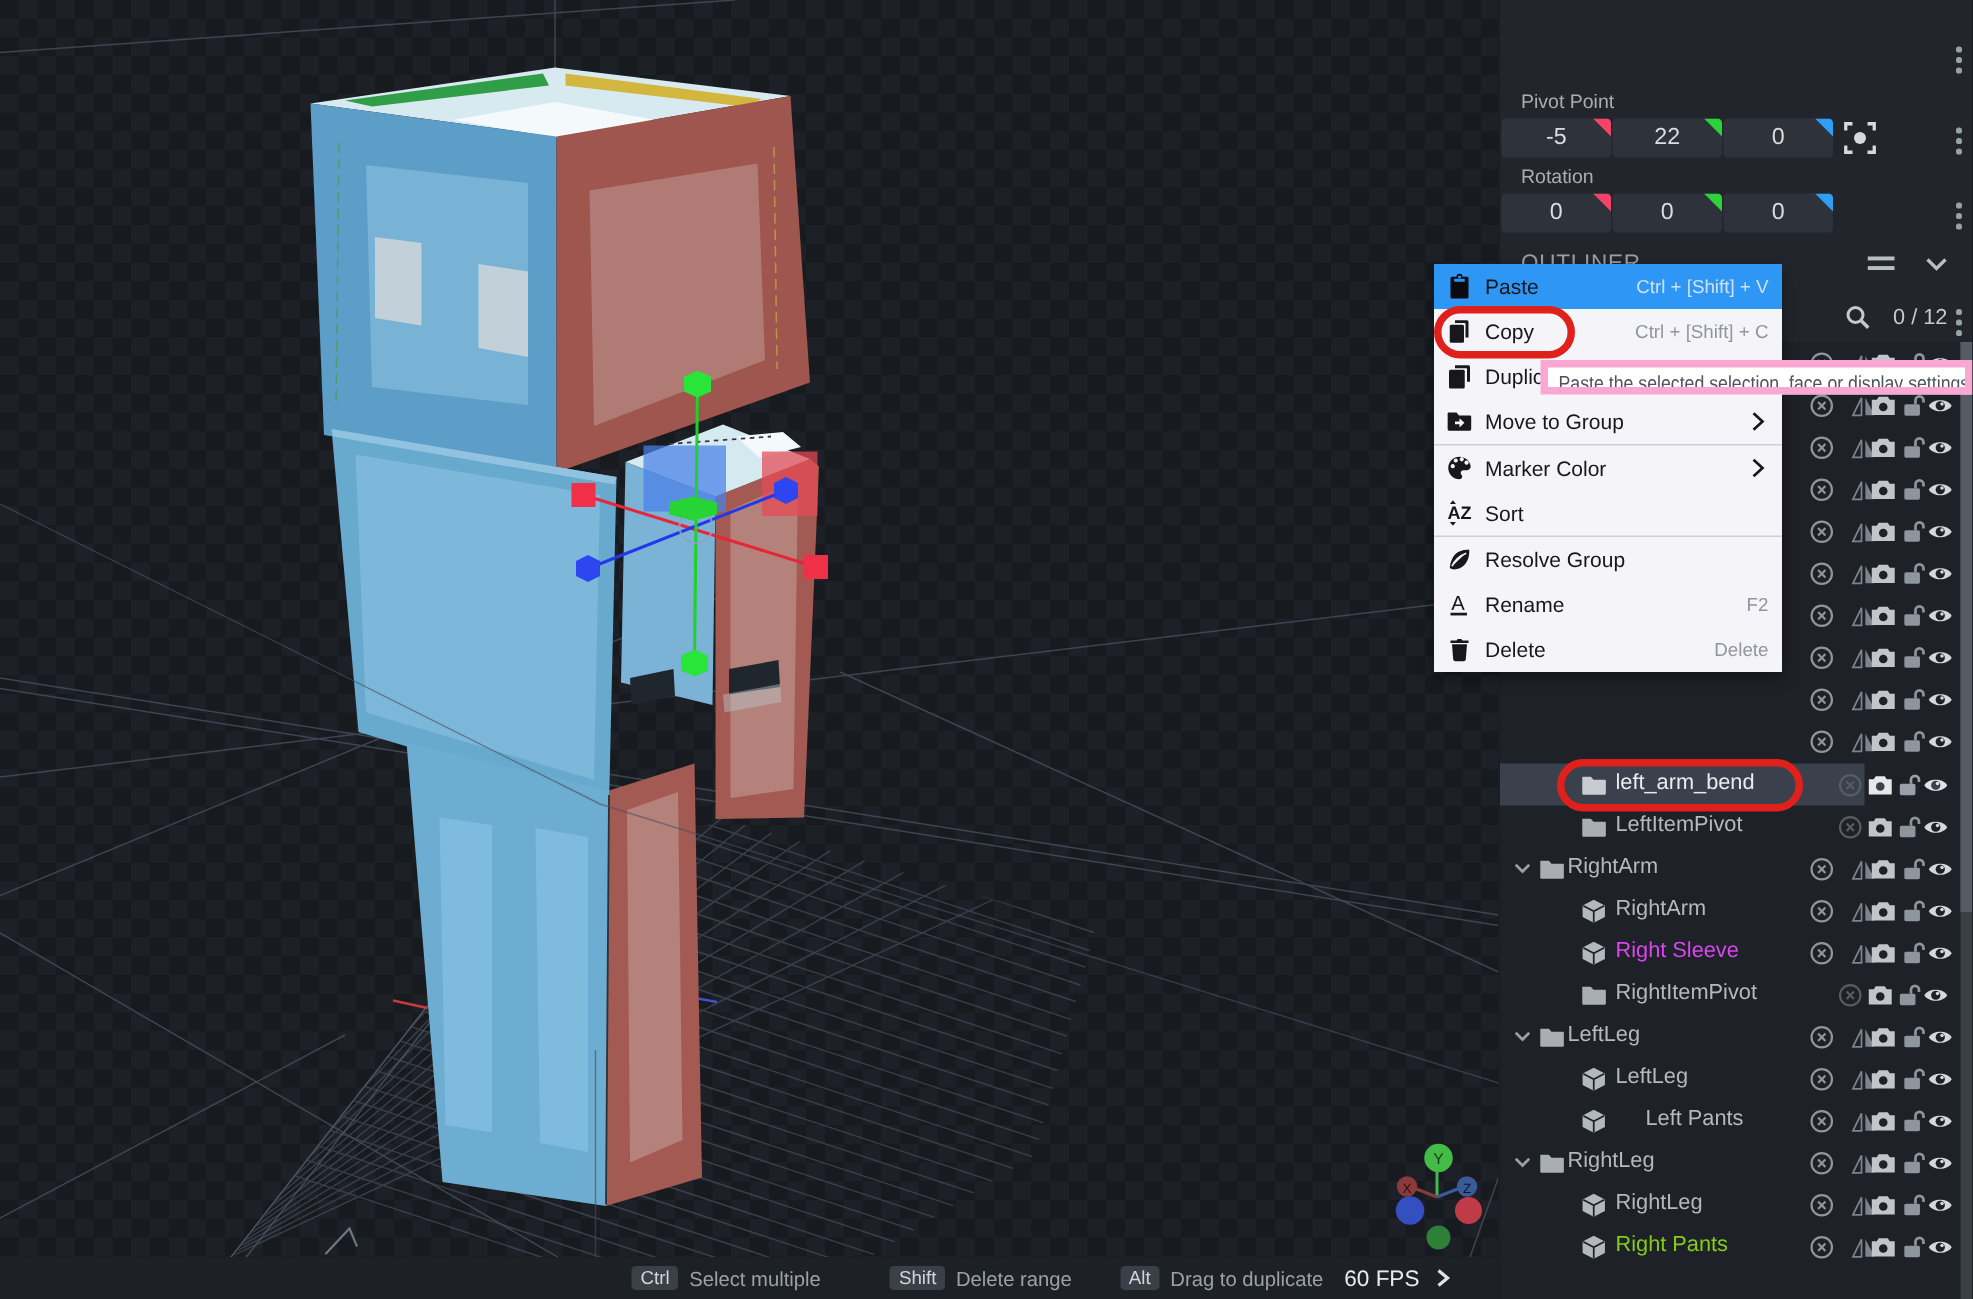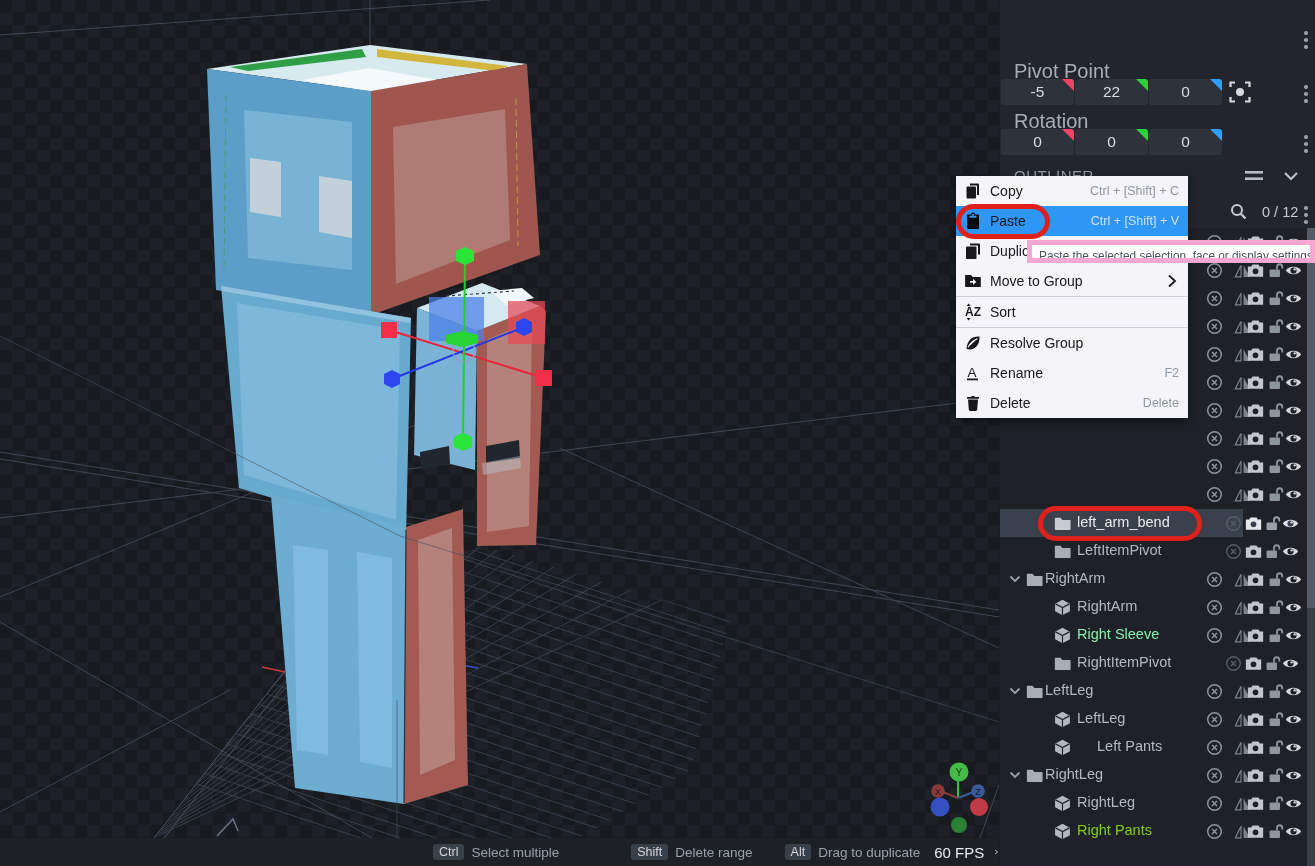--- a/index.html
+++ b/index.html
@@ -1,25 +1,25 @@
 <!DOCTYPE html>
 <html><head>
 <meta charset="utf-8">
 <style>
   html,body{margin:0;padding:0;background:#17191e;}
   *{box-sizing:border-box;font-family:"Liberation Sans",sans-serif;}
   #app{position:relative;width:1315px;height:866px;overflow:hidden;background:#17191e;}
   #viewport{position:absolute;left:0;top:0;width:999px;height:838px;
     background:repeating-conic-gradient(#1d2127 0% 25%, #171a1f 25% 50%) 0 0/25px 25px;}
   #statusbar{position:absolute;left:0;top:838px;width:999px;height:28px;background:#1d2126;
-    display:flex;align-items:center;font-size:13.5px;color:#9aa1a9;padding-left:12px;}
+    display:flex;align-items:center;font-size:13.5px;color:#9aa1a9;}
   #statusbar span{white-space:nowrap;flex:none;}
   .key{background:#3a4047;color:#d2d6db;border-radius:3px;padding:1px 6px;font-size:12.5px;margin-right:7px;}
   #sidebar{position:absolute;left:999px;top:0;width:316px;height:866px;background:#22262c;border-left:1px solid #1a1d22;}
-  .plabel{position:absolute;font-size:20px;color:#a9aeb5;}
+  .plabel{position:absolute;font-size:13px;color:#a9aeb5;}
   .nfield{position:absolute;width:73px;height:26px;background:#2e323a;
     color:#d9dce1;font-size:15.5px;text-align:center;line-height:26px;overflow:hidden;border-radius:3px;}
   .nfield i{position:absolute;right:0;top:0;width:0;height:0;border-style:solid;border-width:0 12px 12px 0;}
   .dots3{position:absolute;width:4px;}
   .dots3 b{display:block;width:3.5px;height:3.5px;border-radius:50%;background:#9aa0a8;margin:0 0 3.5px 0;}
   
   .orow{position:absolute;left:0;width:243px;height:28px;color:#b4b9c0;font-size:14.5px;}
   .orow .lbl{position:absolute;top:5px;}
   
   #menu{position:absolute;left:956px;top:176px;width:232px;background:#f5f5f9;
@@ -223,21 +223,21 @@
       <circle cx="959" cy="825" r="8" fill="#2e8036"></circle>
       <text x="959" y="776" font-size="10.5" fill="#1c3a1e" text-anchor="middle" font-family="Liberation Sans">Y</text>
       <text x="938" y="795" font-size="9" fill="#331111" text-anchor="middle" font-family="Liberation Sans">X</text>
       <text x="978" y="795" font-size="9" fill="#0d1733" text-anchor="middle" font-family="Liberation Sans">Z</text>
     </g>
   </svg>
   </div>
   <div id="statusbar">
     <span class="key" style="margin-left:421px;">Ctrl</span>
       <span>Select multiple</span>
-    <span class="key" style="margin-left:72px;">Shift</span>
+    <span class="key" style="margin-left:46px;">Shift</span>
       <span>Delete range</span>
     <span class="key" style="margin-left:32px;">Alt</span>
       <span>Drag to duplicate</span>
     <span style="color:#e8ebee;font-size:15px;margin-left:14px;">60 FPS</span>
     <svg style="margin-left:10px;" width="12" height="14" viewBox="0 0 12 14">
         <polyline points="3,2 9,7 3,12" fill="none" stroke="#dfe3e8" stroke-width="2.2"></polyline>
       </svg>
   </div>
   <div id="sidebar">
 
@@ -544,21 +544,21 @@
             <use href="#i-lock"></use>
           </svg>
           <svg style="position:absolute;left:285px;top:6px;color:#d4d8dd;" width="17" height="17" viewBox="0 0 16 16">
             <use href="#i-eye"></use>
           </svg>
         </div>
       <div class="orow" style="top:393px;">
           <svg style="position:absolute;left:54px;top:6px;color:#b3b8bf;" width="17" height="17" viewBox="0 0 16 16">
             <use href="#i-cube"></use>
           </svg>
-          <span class="lbl" style="left:77px;color:#86efac;">Right Sleeve</span>
+          <span class="lbl" style="left:77px;color:#d946ef;">Right Sleeve</span>
           <svg style="position:absolute;left:205.5px;top:6px;color:#8f959d;" width="17" height="17" viewBox="0 0 16 16">
             <use href="#i-x"></use>
           </svg>
           <svg style="position:absolute;left:234px;top:6px;color:#7d848d;" width="17" height="17" viewBox="0 0 16 16">
             <use href="#i-flip"></use>
           </svg>
           <svg style="position:absolute;left:246.5px;top:6px;color:#c2c6cc;" width="17" height="17" viewBox="0 0 16 16">
             <use href="#i-cam"></use>
           </svg>
           <svg style="position:absolute;left:266.5px;top:6px;color:#8f959d;" width="17" height="17" viewBox="0 0 16 16">
@@ -717,38 +717,44 @@
           <svg style="position:absolute;left:285px;top:6px;color:#d4d8dd;" width="17" height="17" viewBox="0 0 16 16">
             <use href="#i-eye"></use>
           </svg>
         </div>
     </div>
 
     <div style="position:absolute;left:307px;top:228px;width:8px;height:638px;background:#3a3f46;"></div>
     <div style="position:absolute;left:307px;top:228px;width:8px;height:380px;background:#555c66;"></div>
   </div>
   <div id="menu">
+    <div class="mi sel"><svg class="ic" viewBox="0 0 18 18">
+          <path d="M4,2.5 h3 a2,2 0 0 1 4,0 h3 a1,1 0 0 1 1,1 V16 a1,1 0 0 1 -1,1 H4 a1,1 0 0 1 -1,-1 V3.5 A1,1 0 0 1 4,2.5 Z M9,1.7 a1,1 0 1 0 0.01,0 Z M5.5,3.8 h7 v2 h-7 Z" fill="#0b0b0f" fill-rule="evenodd"></path>
+        </svg>Paste<span class="sc">Ctrl + [Shift] + V</span></div>
     <div class="mi"><svg class="ic" viewBox="0 0 18 18">
           <path d="M6,1.5 h8 a1,1 0 0 1 1,1 V13 h-2 V4 a0.6,0.6 0 0 0 -0.6,-0.6 H6 Z" fill="#17171c"></path>
           <rect x="2.5" y="4.5" width="9.5" height="12" rx="1" fill="#17171c"></rect>
         </svg>Copy<span class="sc">Ctrl + [Shift] + C</span></div>
-    <div class="mi sel"><svg class="ic" viewBox="0 0 18 18">
-          <path d="M4,2.5 h3 a2,2 0 0 1 4,0 h3 a1,1 0 0 1 1,1 V16 a1,1 0 0 1 -1,1 H4 a1,1 0 0 1 -1,-1 V3.5 A1,1 0 0 1 4,2.5 Z M9,1.7 a1,1 0 1 0 0.01,0 Z M5.5,3.8 h7 v2 h-7 Z" fill="#0b0b0f" fill-rule="evenodd"></path>
-        </svg>Paste<span class="sc">Ctrl + [Shift] + V</span></div>
     <div class="mi"><svg class="ic" viewBox="0 0 18 18">
           <path d="M6,1.5 h9 a1,1 0 0 1 1,1 v10 h-2 V3.5 H6 Z" fill="#17171c"></path>
           <rect x="2" y="4.5" width="10.5" height="12.5" rx="1" fill="#17171c"></rect>
         </svg>Duplicate<span class="sc">Ctrl + D</span></div>
     <div class="mi"><svg class="ic" viewBox="0 0 18 18">
           <path d="M1.5,3 h5.5 l1.7,2 H16 a0.8,0.8 0 0 1 0.8,0.8 v8.4 a0.9,0.9 0 0 1 -0.9,0.9 H2 a0.9,0.9 0 0 1 -0.9,-0.9 V3.8 A0.8,0.8 0 0 1 1.5,3 Z M6,9 v1.8 h3 v2.2 L12.3,9.9 9,6.8 V9 Z" fill="#17171c" fill-rule="evenodd"></path>
         </svg>Move to Group
       <svg class="sub" viewBox="0 0 16 16">
           <polyline points="5,2.5 11,8 5,13.5" fill="none" stroke="#17171c" stroke-width="1.8"></polyline>
         </svg></div>
     <div class="msep"></div>
+    <div class="mi"><svg class="ic" viewBox="0 0 18 18">
+          <path d="M9,1.5 a7.5,7.5 0 1 0 0,15 c1,0 1.8,-0.8 1.8,-1.8 0,-0.5 -0.2,-0.9 -0.5,-1.2 -0.3,-0.3 -0.5,-0.7 -0.5,-1.2 0,-1 0.8,-1.8 1.8,-1.8 h2.1 c1.6,0 2.8,-1.2 2.8,-2.8 A7.5,7.5 0 0 0 9,1.5 Z M4.5,9.2 a1.4,1.4 0 1 1 0.01,0 Z M6.5,5.4 a1.4,1.4 0 1 1 0.01,0 Z M10.5,4.6 a1.4,1.4 0 1 1 0.01,0 Z M13.7,6.8 a1.4,1.4 0 1 1 0.01,0 Z" fill="#17171c" fill-rule="evenodd"></path>
+        </svg>Marker Color
+      <svg class="sub" viewBox="0 0 16 16">
+          <polyline points="5,2.5 11,8 5,13.5" fill="none" stroke="#17171c" stroke-width="1.8"></polyline>
+        </svg></div>
     <div class="mi"><svg class="ic" viewBox="0 0 18 18">
           <text x="1" y="13" font-size="12" font-family="Liberation Sans" font-weight="bold" fill="#17171c">AZ</text>
           <path d="M4.6,0.5 l2,2.5 h-4 Z M4.6,17.5 l-2,-2.5 h4 Z" fill="#17171c"></path>
         </svg>Sort</div>
     <div class="msep"></div>
     <div class="mi"><svg class="ic" viewBox="0 0 18 18">
           <path d="M15.5,2.5 C8,2 3.5,6 2.5,14.5 C3.5,15.5 5,15.8 6.5,15.5 C13,14.5 15.8,9 15.5,2.5 Z M4.5,13 C6,9 9,6.5 13,5" fill="#17171c" fill-rule="evenodd"></path>
           <path d="M4,13.5 C6,9 9.5,6.3 13.5,4.8" stroke="#f5f5f9" stroke-width="1.1" fill="none"></path>
         </svg>Resolve Group</div>
     <div class="mi"><svg class="ic" viewBox="0 0 18 18">

